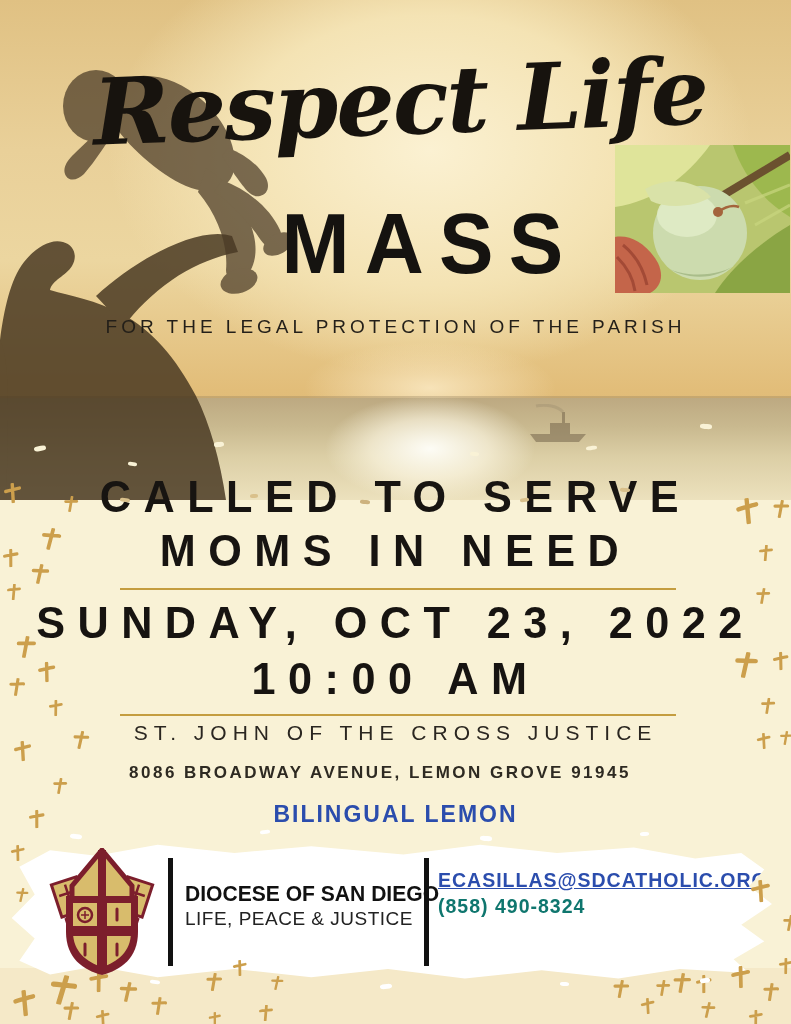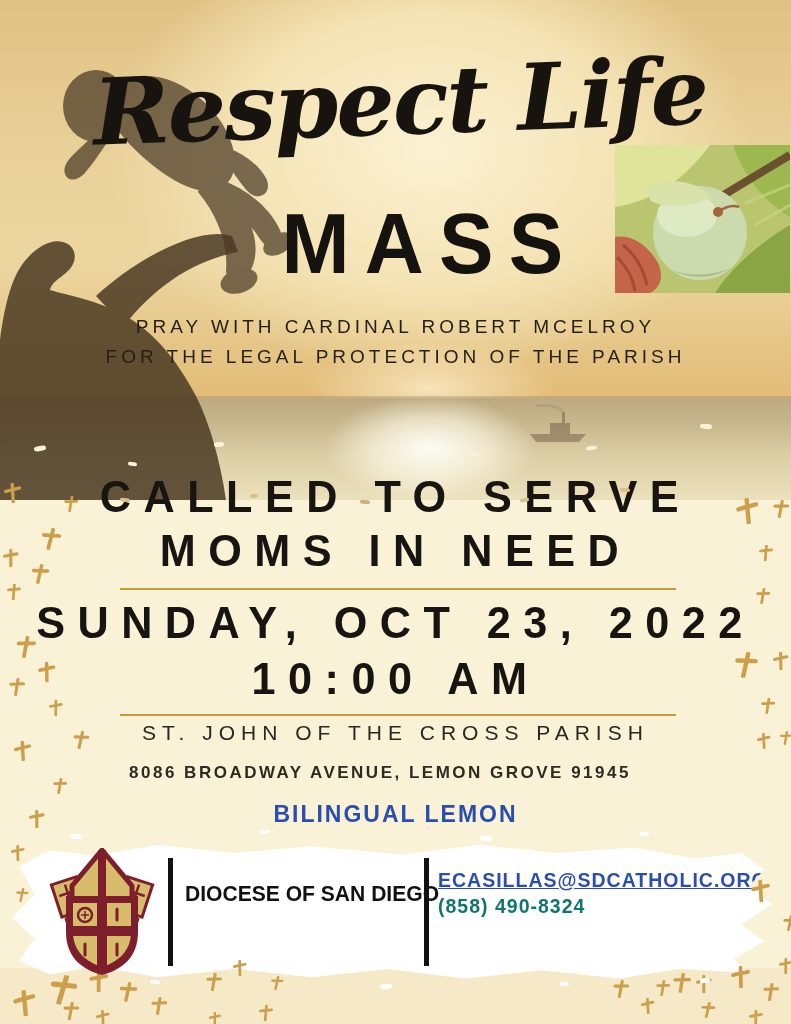--- a/index.html
+++ b/index.html
@@ -133,38 +133,38 @@
       <path d="M48,120 C70,136 102,136 122,118 C108,132 66,134 48,120 Z" fill="#a9bd8a"></path>
       <circle cx="103" cy="67" r="5" fill="#a4643c"></circle>
       <path d="M103,67 C110,62 118,60 124,62" stroke="#a4643c" stroke-width="2.5" fill="none"></path>
       <path d="M30,44 C55,30 82,36 96,52 C80,62 52,64 36,56 Z" fill="#d9e2a8"></path>
     </svg>
   </div>
 
   <div class="script-title">Respect Life</div>
   <div class="main-title">MASS</div>
   <div class="subtitle">
-    <div>PRAY WITH CARDINAL ROBERT MCELROY</div>
     <div>FOR THE LEGAL PROTECTION OF THE PARISH</div>
   </div>
 
   <div class="big-head h1a">CALLED TO SERVE</div>
   <div class="big-head h1b">MOMS IN NEED</div>
   <div class="rule rule1"></div>
   <div class="big-head dateln">SUNDAY, OCT 23, 2022</div>
   <div class="big-head timeln">10:00 AM</div>
   <div class="rule rule2"></div>
-  <div class="venue">ST. JOHN OF THE CROSS PARISH</div>
+  <div class="venue">ST. JOHN OF THE CROSS JUSTICE</div>
   <div class="address">8086 BROADWAY AVENUE, LEMON GROVE 91945</div>
   <div class="bilingual">BILINGUAL LEMON</div>
 
   <div class="footer-strip">
     <div class="vbar vbar1"></div>
     <div class="org-block">
       <div class="org-name">DIOCESE OF SAN DIEGO</div>
+      <div class="org-tagline">LIFE, PEACE &amp; JUSTICE</div>
     </div>
     <div class="vbar vbar2"></div>
     <div class="contact-block">
       <a class="lnk">ECASILLAS@SDCATHOLIC.ORG</a>
       <span class="phone">(858) 490-8324</span>
     </div>
   </div>
 
   <svg class="crest" width="124" height="130" viewBox="0 0 124 130">
     <g transform="translate(16,32) rotate(-18 13 17)">

